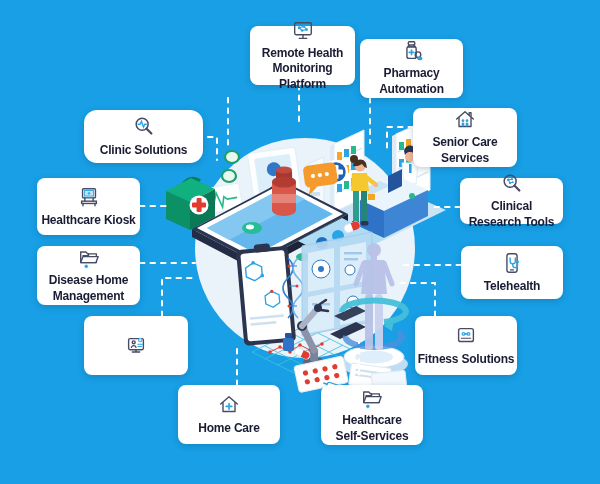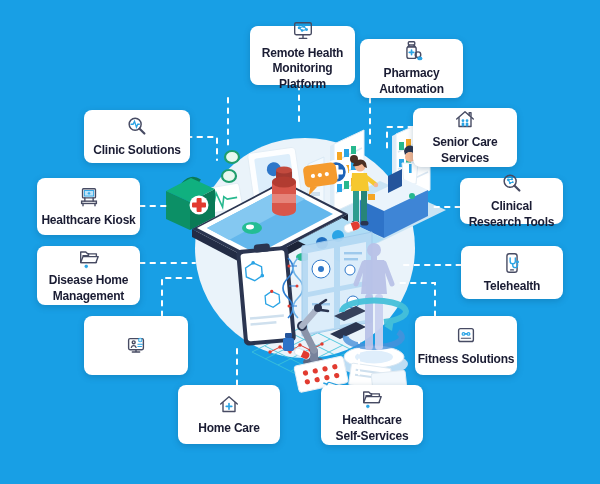--- a/index.html
+++ b/index.html
@@ -11,21 +11,21 @@
         display:flex;flex-direction:column;align-items:center;justify-content:center;
         gap:3px;padding:4px 2px;box-sizing:border-box;z-index:5;}
   .lbl{font-weight:700;font-size:12px;line-height:1.3;letter-spacing:-0.2px;
        color:#1a1c33;text-align:center;white-space:pre-line;}
   .ic{height:26px;display:flex;align-items:center;justify-content:center;}
   .ic svg{display:block;}
   
   .c1{left:137px;top:39px;width:103px;height:59px;}
   .c2{left:250px;top:26px;width:105px;height:59px;}
   .c3{left:360px;top:39px;width:103px;height:59px;}
-  .c4{left:84px;top:110px;width:106px;height:53px;}
+  .c4{left:84px;top:110px;width:119px;height:53px;border-radius:13px;}
   .c5{left:413px;top:108px;width:104px;height:59px;}
   .c6{left:37px;top:178px;width:103px;height:57px;}
   .c7{left:460px;top:178px;width:103px;height:46px;}
   .c8{left:37px;top:246px;width:103px;height:59px;}
   .c9{left:461px;top:246px;width:102px;height:53px;}
   .c10{left:84px;top:316px;width:104px;height:59px;}
   .c11{left:415px;top:316px;width:102px;height:59px;}
   .c12{left:178px;top:385px;width:102px;height:59px;}
   .c13{left:321px;top:385px;width:102px;height:60px;}
 </style>

